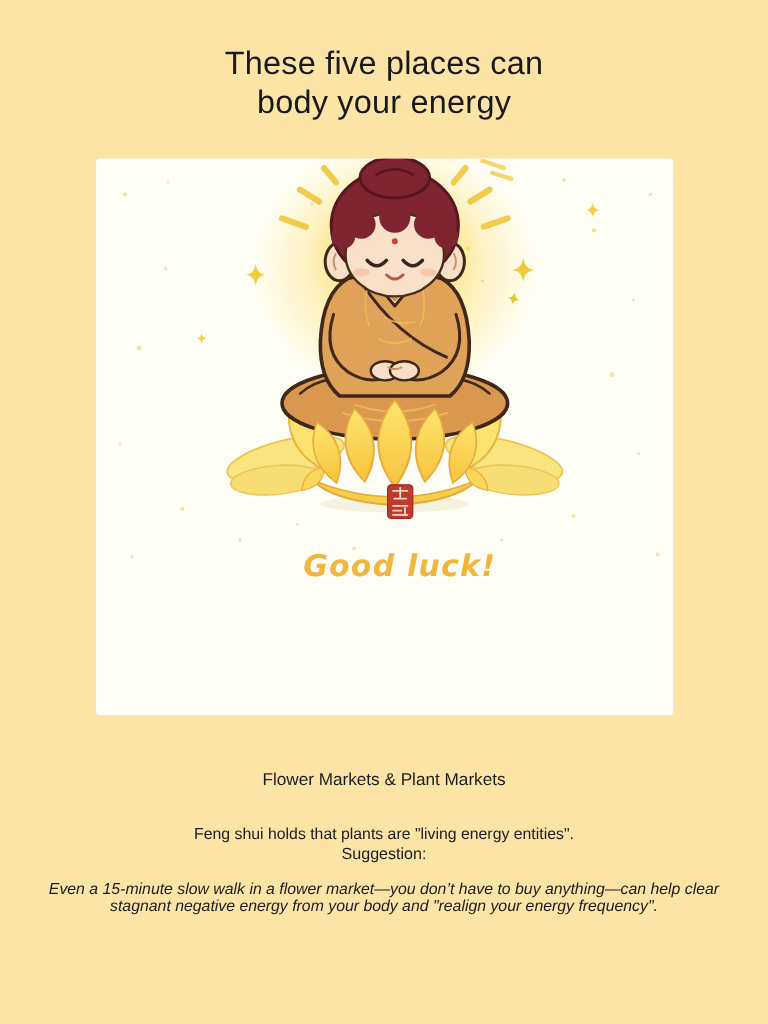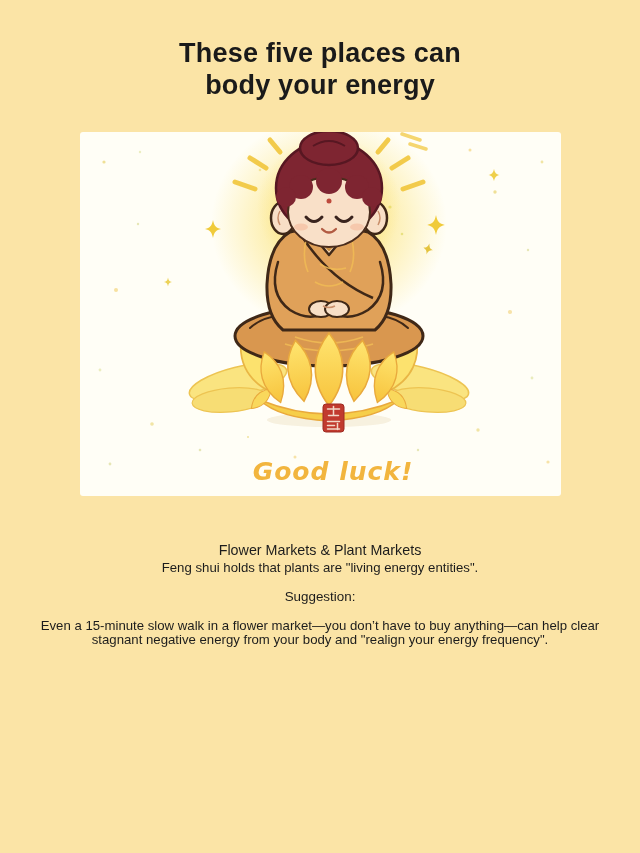--- a/index.html
+++ b/index.html
@@ -11,48 +11,48 @@
   body{
     background:var(--page-bg);
     font-family:"Liberation Sans","DejaVu Sans",sans-serif;
     color:var(--body-text);
   }
   .page-title{
     padding-top:37px;
     text-align:center;
     font-size:27px;
     line-height:32px;
-    font-weight:700;
+    font-weight:400;
     letter-spacing:.2px;
     color:var(--title-text);
   }
   .card{
-    width:481px;height:364px;
+    width:481px;height:464px;
     margin:31px auto 0;
     background:var(--card-bg);
     border-radius:3px;
     overflow:hidden;
   }
   .card svg{display:block;}
   .content{
     width:612px;
     margin:46px auto 0;
     text-align:center;
     font-size:13.2px;
     line-height:14.8px;
   }
   .content-heading{
     font-size:14.3px;
     font-weight:500;
     line-height:16px;
   }
-  .para{margin-top:3px;}
+  .para{margin-top:30px;}
   .para .first-line{display:block;}
-  .suggestion-label{margin-top:14px;font-size:13.4px;}
-  .suggestion-para{margin-top:14px;}
+  .suggestion-label{margin-top:2px;font-size:13.4px;}
+  .suggestion-para{margin-top:14px;font-style:italic;}
 </style>
 </head>
 <body>
 
 <h1 class="page-title"><span>These five places can</span><br><span>body your energy</span></h1>
 
 <div class="card">
   <svg width="481" height="364" viewBox="0 0 481 364" xmlns="http://www.w3.org/2000/svg">
     <defs>
       <radialGradient id="glowG" cx="50%" cy="50%" r="50%">

